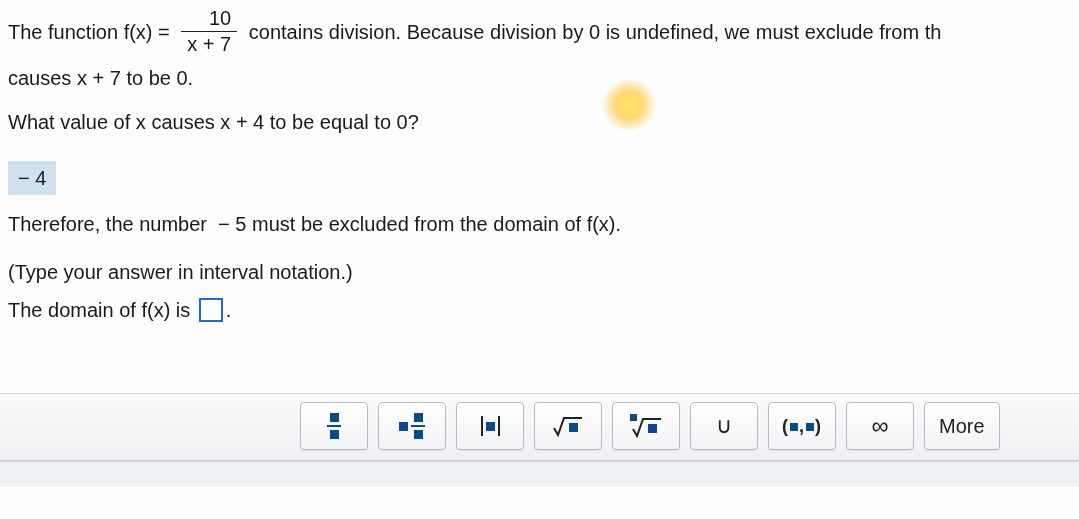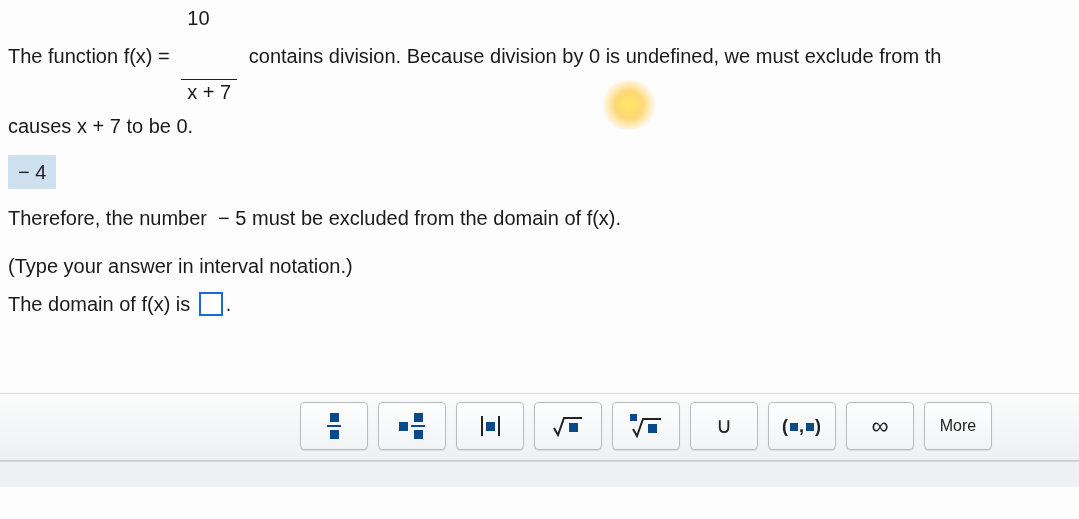--- a/index.html
+++ b/index.html
@@ -15,25 +15,24 @@
     }
     .content {
       padding: 8px 16px 0 8px;
       line-height: 1.5;
     }
     .line { margin-bottom: 8px; display: flex; align-items: center; flex-wrap: wrap; white-space: pre; }
     .para { margin-bottom: 18px; }
     .frac {
       display: inline-flex;
       flex-direction: column;
-      align-items: flex-start;
+      align-items: flex-end;
       vertical-align: middle;
       margin: 0 6px;
       line-height: 1.05;
-      gap: 48px;
     }
     .frac .num { padding: 0 6px 2px; }
     .frac .den { border-top: 1.5px solid #222; padding: 2px 6px 0; }
     .answer-box-filled {
       display: inline-block;
       background: #cfe0ef;
       padding: 2px 10px;
       color: #222;
       margin-top: 6px;
       margin-bottom: 14px;
@@ -80,21 +79,21 @@
       display: flex;
       align-items: center;
       justify-content: center;
       font-size: 18px;
       color: #222;
       box-shadow: 0 1px 1px rgba(0,0,0,0.08);
       cursor: pointer;
       font-family: Arial, sans-serif;
       font-weight: bold;
     }
-    .tbtn.more { font-weight: normal; font-size: 16px; padding: 12px 14px; text-align: right; }
+    .tbtn.more { font-weight: normal; font-size: 20px; padding: 12px 14px; text-align: right; }
     
     .bfrac { display:inline-flex; flex-direction:column; align-items:center; line-height:0.6; }
     .bfrac .sq { width:9px; height:9px; background:#0b4a8a; display:block; }
     .bfrac .bar { width:14px; height:2px; background:#0b4a8a; margin:3px 0; }
     .bmixed { display:inline-flex; align-items:center; gap:3px;}
     .bmixed .whole { width:9px; height:9px; background:#0b4a8a; }
     .absicon { display:inline-flex; align-items:center; gap:3px; font-weight:bold; color:#222;}
     .absicon .bar { width:2px; height:20px; background:#222; }
     .absicon .sq { width:9px; height:9px; background:#0b4a8a; }
     .sqrticon svg { display:block; }
@@ -115,20 +114,21 @@
   <div class="line">
     <span>The function f(x) = </span>
     <span class="frac">
       <span class="num">10</span>
       <span class="den">x + 7</span>
     </span>
     <span> contains division. Because division by 0 is undefined, we must exclude from th</span>
   </div>
   <div class="line">causes x + 7 to be 0.</div>
 
+  <div class="line para" style="margin-top:14px;">What value of x causes x + 4 to be equal to 0?</div>
 
   <span class="answer-box-filled">− 4</span>
 
   <div class="line para">Therefore, the number  − 5 must be excluded from the domain of f(x).</div>
 
   <div class="line">(Type your answer in interval notation.)</div>
   <div class="line">
     <span>The domain of f(x) is </span>
     <span class="answer-box-empty"></span>
     <span>.</span>

